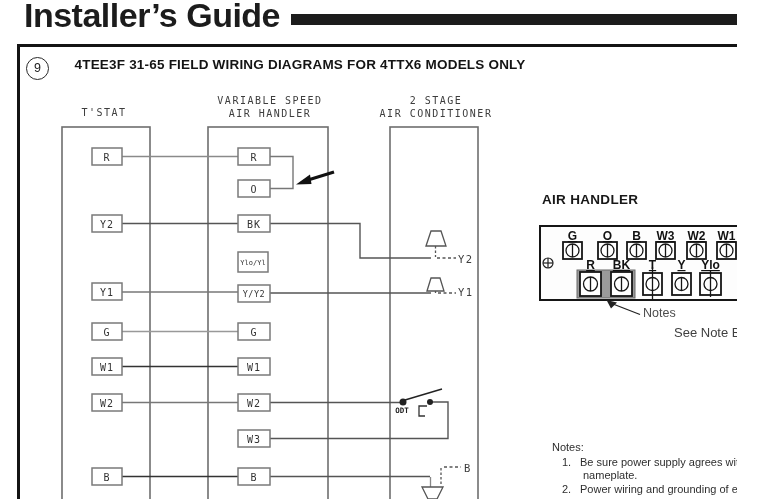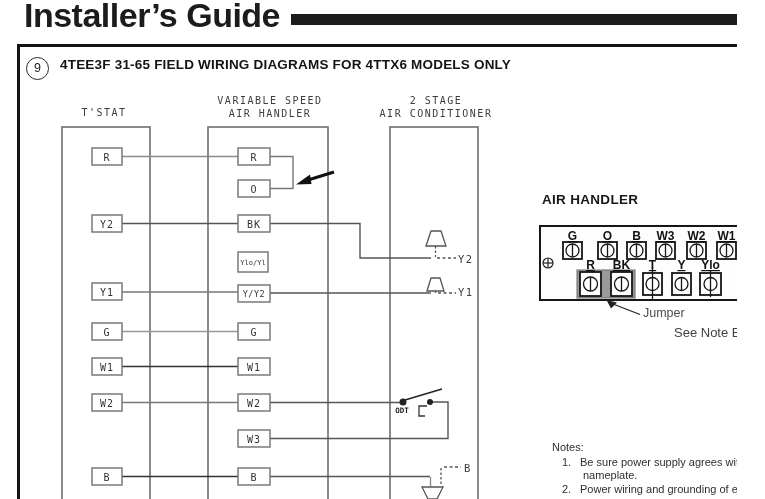--- a/index.html
+++ b/index.html
@@ -17,21 +17,21 @@
   .figure-box{
     position:absolute;left:17px;top:44px;width:748px;height:455px;
     border-left:3px solid #141414;border-top:3px solid #141414;
   }
   .fig-num{
     position:absolute;left:26px;top:57px;width:21px;height:21px;
     border:1.6px solid #2a2a2a;border-radius:50%;
     text-align:center;line-height:21px;font-size:12.5px;color:#222;
   }
   .fig-title{
-    position:absolute;left:60px;top:57px;width:480px;text-align:left;
+    position:absolute;left:60px;top:57px;width:480px;text-align:center;
     font-size:13.5px;font-weight:bold;color:#141414;letter-spacing:0.2px;
   }
   svg.diagram{position:absolute;left:0;top:0;pointer-events:none;}
   .note-a{
     position:absolute;left:336px;top:145px;line-height:16px;
     font-weight:bold;font-size:13px;color:#181818;
   }
   .note-a .small{font-size:11.5px;}
   .ah-heading{
     position:absolute;left:542px;top:192px;
@@ -252,21 +252,21 @@
 
       <g>
         <line x1="613" y1="304" x2="640" y2="314.5" stroke="#222" stroke-width="1.3"></line>
         <polygon points="606.5,300 617,302.5 611,308.5" fill="#222"></polygon>
       </g>
     </g>
   </svg>
 
 
   <div class="ah-heading">AIR HANDLER</div>
-  <div class="jumper-label">Jumper</div>
+  <div class="jumper-label">Notes</div>
   <div class="note-b">
     <span>See Note B</span>
     <span class="small">(page 7)</span>
   </div>
 
   <div class="notes">
     <div class="notes-heading">Notes:</div>
     <div class="note-row">
       <span class="note-num">1.</span>
       <span>Be sure power supply agrees with equip</span>

